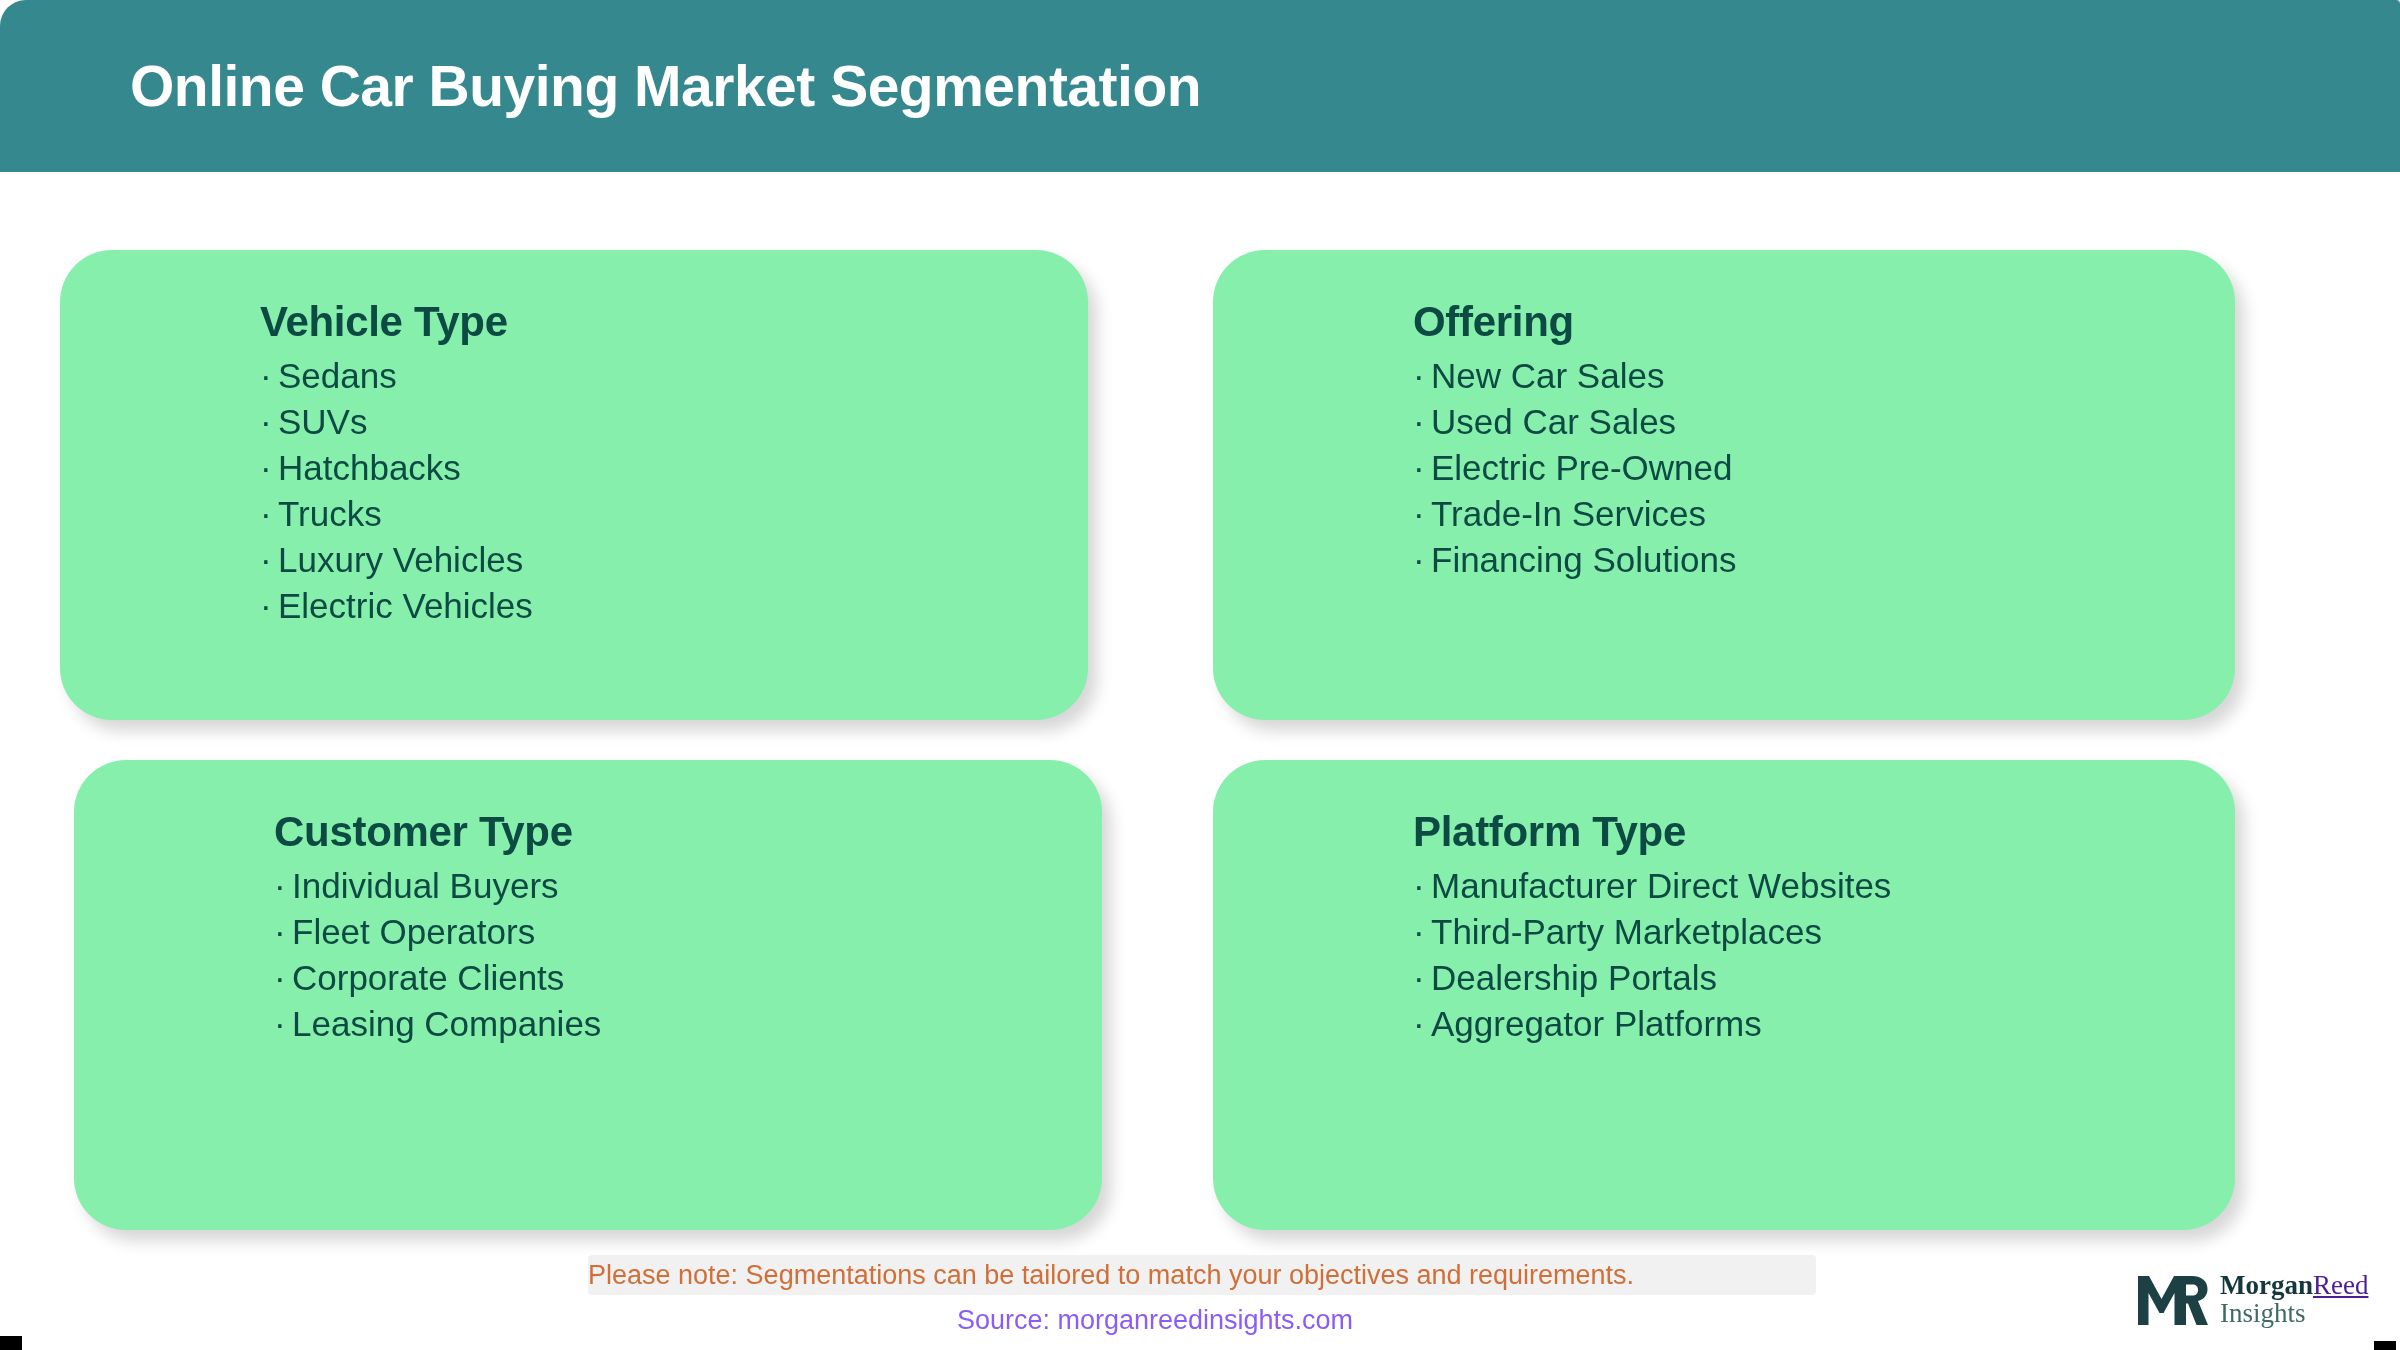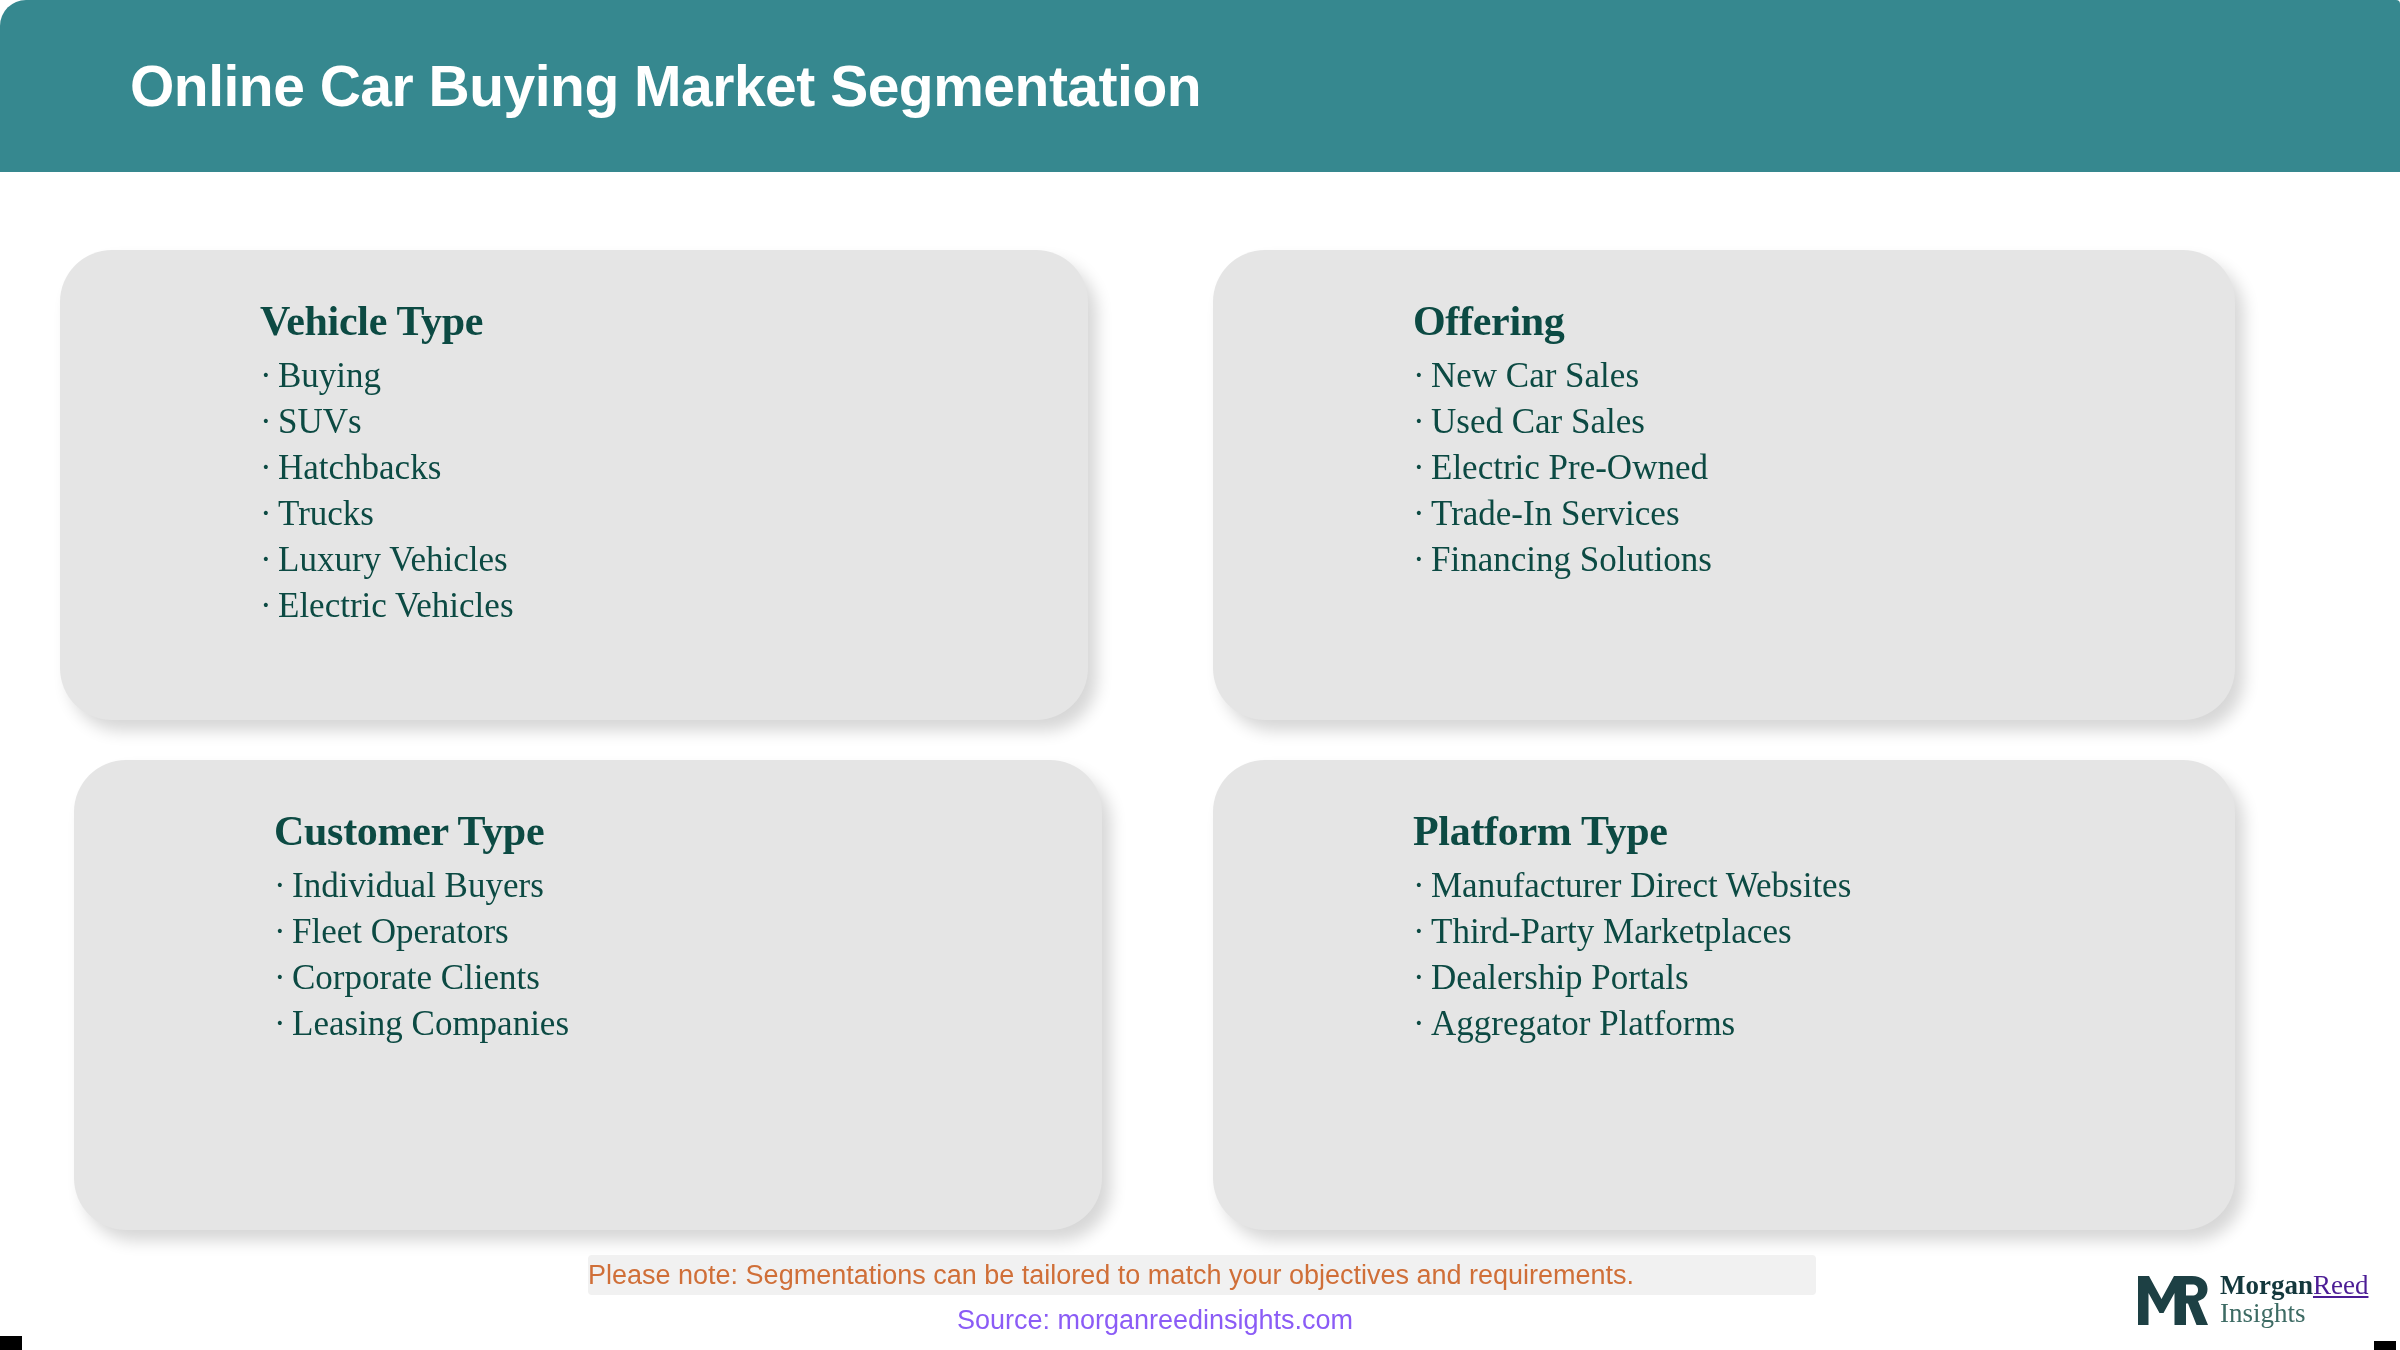--- a/index.html
+++ b/index.html
@@ -42,28 +42,27 @@
   
   .grid {
     position: absolute;
     left: 0;
     top: 172px;
     width: 2400px;
     height: 1060px;
   }
   .card {
     position: absolute;
-    background: #e5e5e5;
+    background: #86efac;
     border-radius: 52px;
     box-shadow: 9px 11px 16px rgba(0,0,0,0.16);
     box-sizing: border-box;
     padding-top: 48px;
     padding-left: 200px;
     padding-right: 31px;
-    font-family: Liberation Serif, serif;
   }
   .card.c0 { left: 60px;   top: 78px;  width: 1028px; height: 470px; }
   .card.c1 { left: 1213px; top: 78px;  width: 1022px; height: 470px; }
   .card.c2 { left: 74px;   top: 588px; width: 1028px; height: 470px; }
   .card.c3 { left: 1213px; top: 588px; width: 1022px; height: 470px; }
 
   .card-title {
     color: #0c4a43;
     font-size: 42px;
     font-weight: bold;
@@ -177,21 +176,21 @@
   <div class="header-title">Online Car Buying Market Segmentation</div>
 </div>
 
 <div class="grid">
 
   <div class="card c0">
     <div class="card-title">Vehicle Type</div>
     <ul class="card-list">
       <li>
         <span class="bullet">·</span>
-        <span>Buying</span>
+        <span>Sedans</span>
       </li>
       <li>
         <span class="bullet">·</span>
         <span>SUVs</span>
       </li>
       <li>
         <span class="bullet">·</span>
         <span>Hatchbacks</span>
       </li>
       <li>

